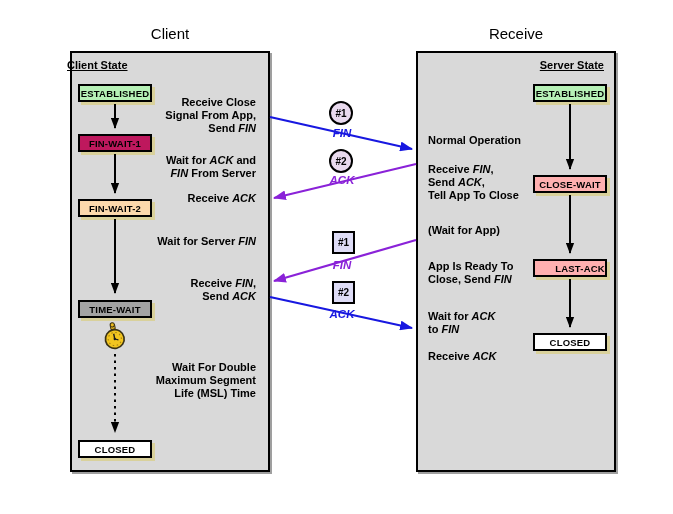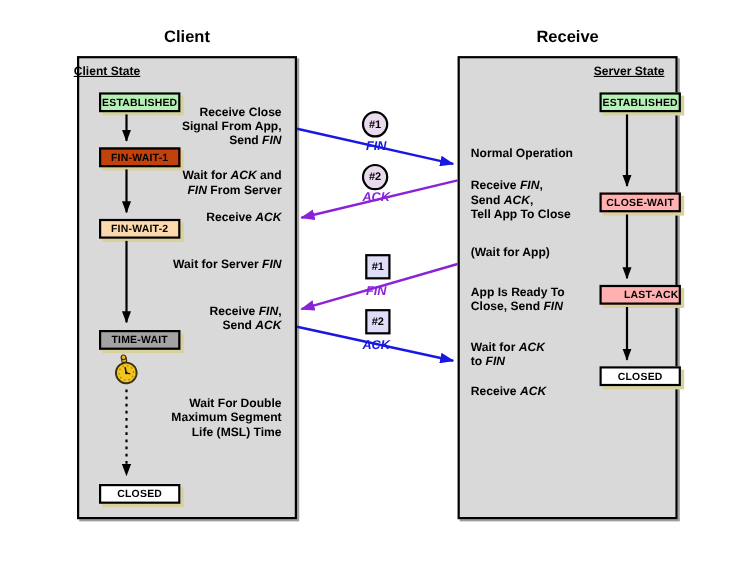--- a/index.html
+++ b/index.html
@@ -9,40 +9,40 @@
   }
   .panel {
     position:absolute; top:51px; width:200px; height:421px; box-sizing:border-box;
     background:#d9d9d9; border:2px solid #000;
     box-shadow:2px 2px 0 rgba(80,80,80,.55);
   }
   #client-panel { left:70px; }
   #server-panel { left:416px; }
   .panel-title {
     position:absolute; top:25px; width:200px; text-align:center;
-    font-size:15px; font-weight:bold;
+    font-size:15px; font-weight:normal;
   }
   #client-title { left:70px; }
   #server-title { left:416px; }
   .watermark {
     position:absolute; left:88px; top:200px; white-space:nowrap;
     font-size:54px; font-weight:bold; letter-spacing:2px; line-height:60px;
     color:rgba(255,255,255,.55); text-shadow:2px 2px 2px rgba(0,0,0,.10);
   }
   .state-header {
     position:absolute; top:59px; font-size:11px; font-weight:bold;
     text-decoration:underline; white-space:nowrap;
   }
   #client-state-header { left:67px; }
   #server-state-header { right:69px; text-align:center; }
   .state-box {
     position:absolute; width:74px; height:18px; box-sizing:border-box;
     border:2px solid #000; box-shadow:3px 3px 0 #d9d19b; background:#fff;
     display:flex; align-items:center; justify-content:center;
-    font-size:9.5px; font-weight:bold; letter-spacing:.2px; white-space:nowrap;margin-left:12px;
+    font-size:9.5px; font-weight:bold; letter-spacing:.2px; white-space:nowrap;
   }
   .anno {
     position:absolute; font-size:11px; font-weight:bold; line-height:13px;
     white-space:nowrap;
   }
   .anno.right { right:417px; text-align:right; }
   .anno.left  { left:428px; text-align:left;margin-top:24px; }
   .anno em { font-style:italic; }
   .badge {
     position:absolute; box-sizing:border-box; border:2px solid #000;
@@ -66,21 +66,21 @@
   <div class="panel" id="client-panel"></div>
   <div class="panel" id="server-panel"></div>
 
 
   <div class="panel-title" id="client-title">Client</div>
   <div class="panel-title" id="server-title">Receive</div>
   <div class="state-header" id="client-state-header">Client State</div>
   <div class="state-header" id="server-state-header">Server State</div>
 
   <div class="state-box" style="left: 78px; top: 84px; background-color: rgb(182, 240, 182);">ESTABLISHED</div>
-  <div class="state-box" style="left: 78px; top: 134px; background-color: #c2410c;">FIN-WAIT-1</div>
+  <div class="state-box" style="left: 78px; top: 134px; background-color: #be185d;">FIN-WAIT-1</div>
   <div class="state-box" style="left: 78px; top: 199px; background-color: rgb(252, 217, 172);">FIN-WAIT-2</div>
   <div class="state-box" style="left: 78px; top: 300px; background-color: #a3a3a3;">TIME-WAIT</div>
   <div class="state-box" style="left: 78px; top: 440px; background-color: rgb(255, 255, 255);">CLOSED</div>
 
   <div class="state-box" style="left: 533px; top: 84px; background-color: rgb(182, 240, 182);">ESTABLISHED</div>
   <div class="state-box" style="left: 533px; top: 175px; background-color: rgb(255, 176, 176);">CLOSE-WAIT</div>
   <div class="state-box" style="left: 533px; top: 259px; background-color: rgb(255, 176, 176); padding-left: 20px;">LAST-ACK</div>
   <div class="state-box" style="left: 533px; top: 333px; background-color: rgb(255, 255, 255);">CLOSED</div>
 
   <div class="anno right" style="top:96px;">Receive Close<br>Signal From App,<br>Send <em>FIN</em></div>

